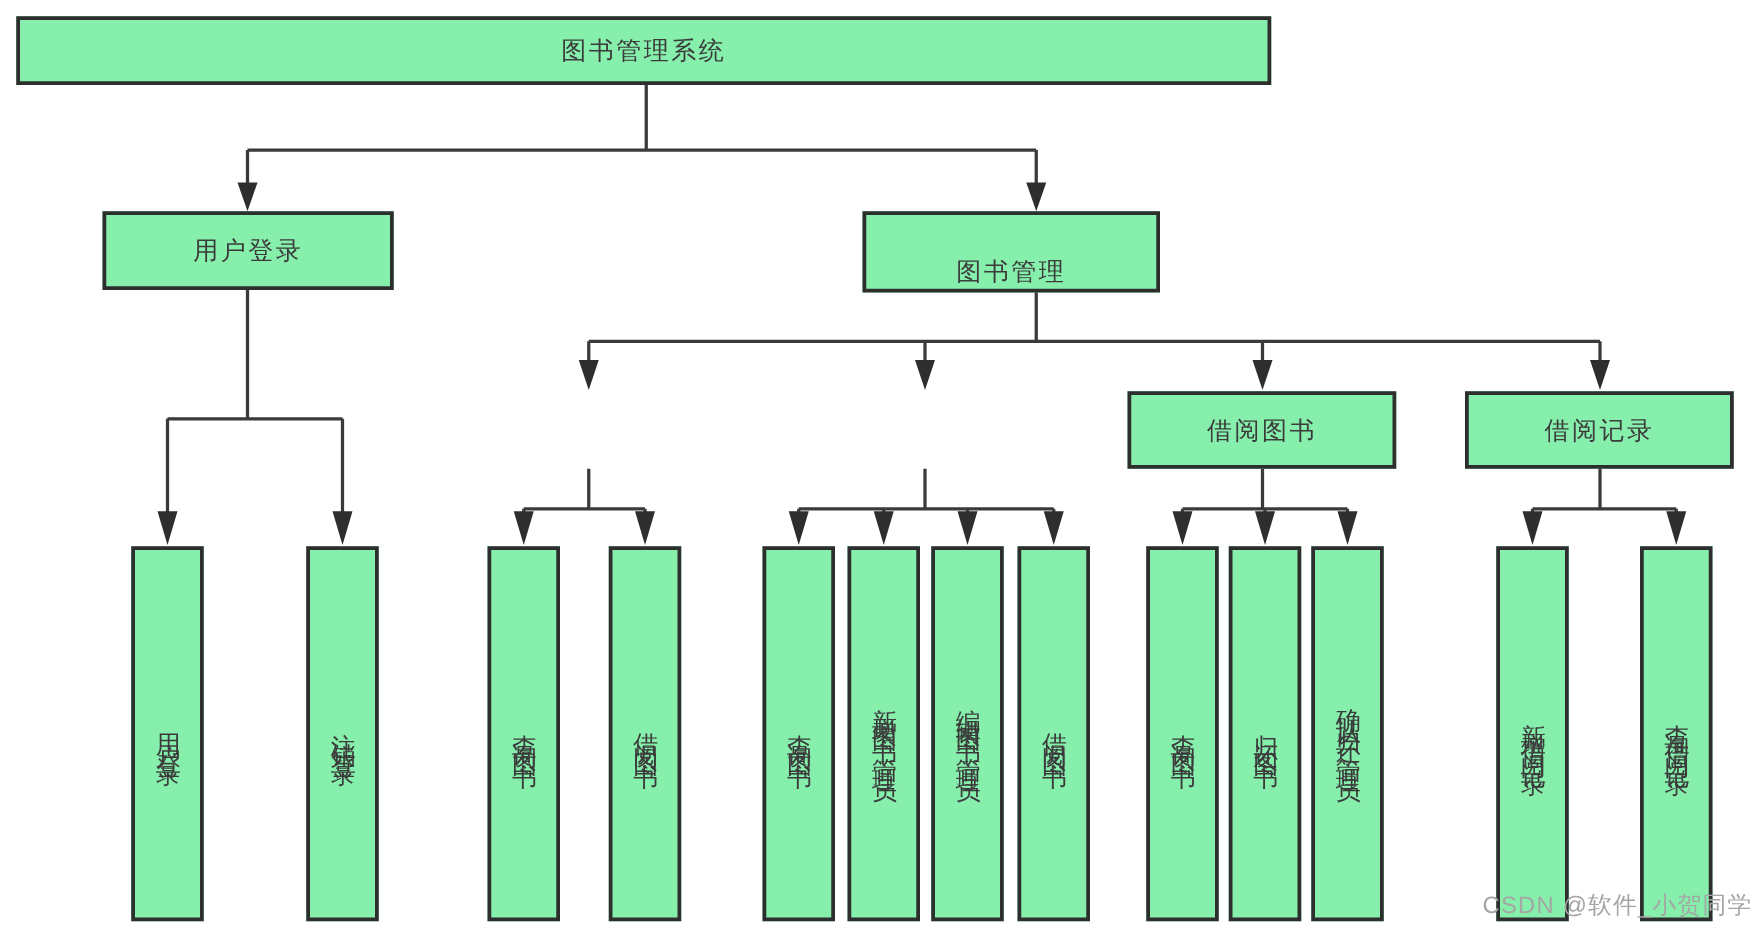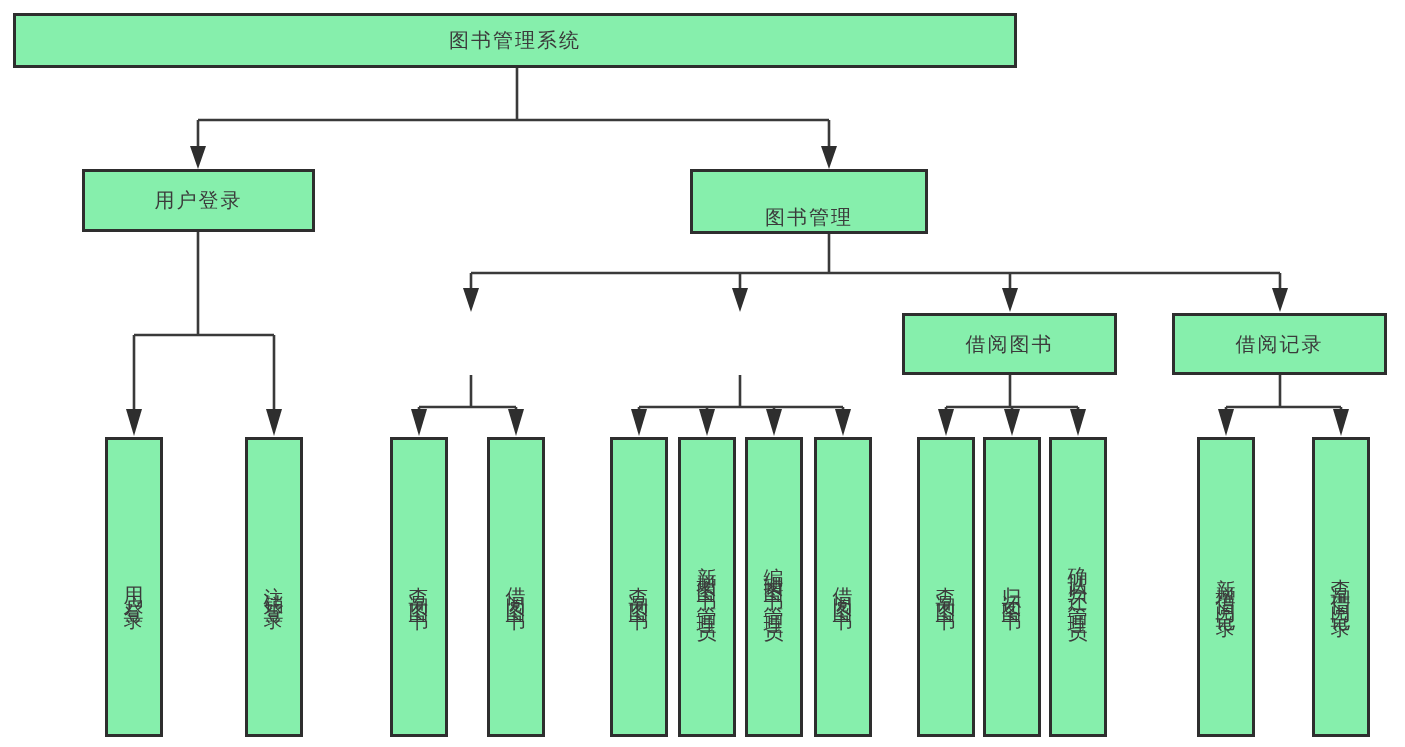--- a/index.html
+++ b/index.html
@@ -155,14 +155,15 @@
     <span class="leaf-label">确认归还（管理员）</span>
   </div>
 
   <div class="node" style="left:1197px; top:437px; width:58px; height:300px;">
     <span class="leaf-label">新增借阅记录</span>
   </div>
   <div class="node" style="left:1312px; top:437px; width:58px; height:300px;">
     <span class="leaf-label">查询借阅记录</span>
   </div>
 
+  <div class="watermark">CSDN @软件_小贺同学</div>
 
 </div>
 
 </body></html>

